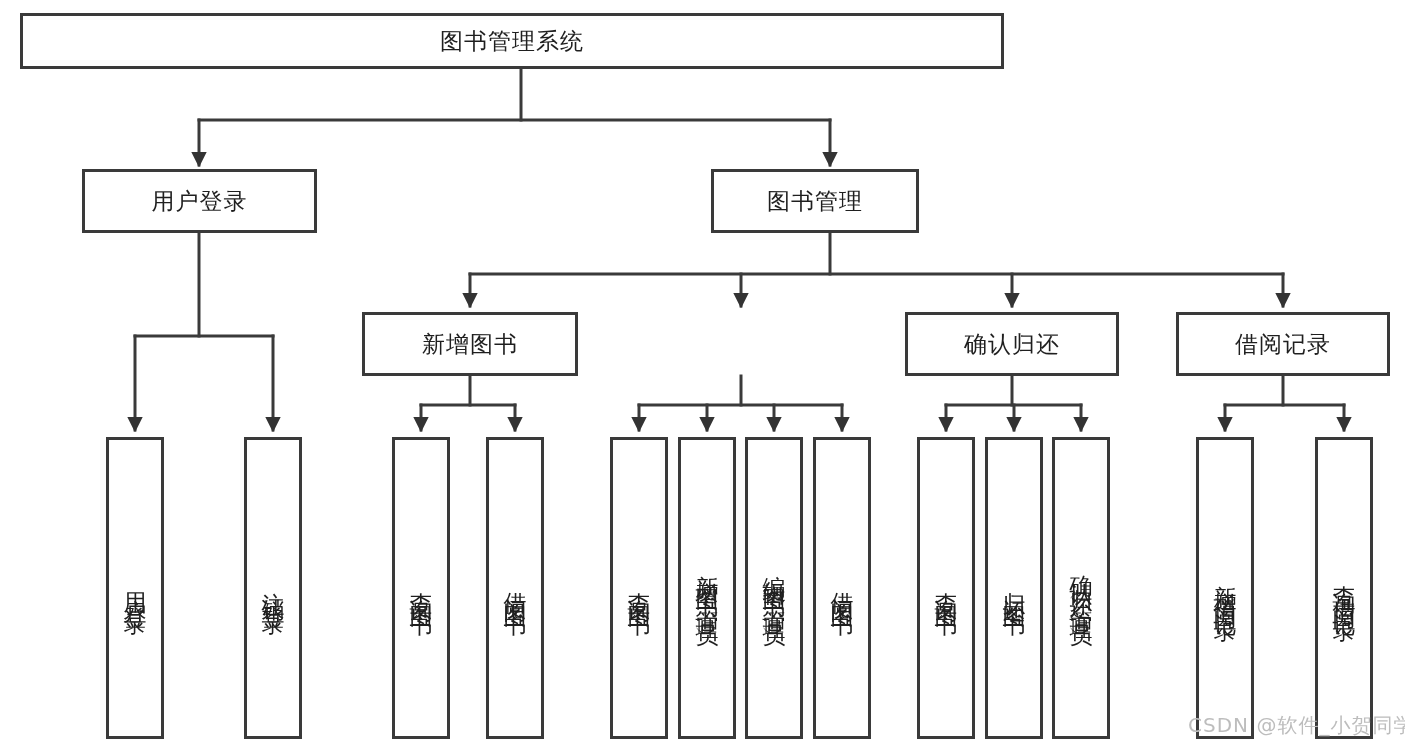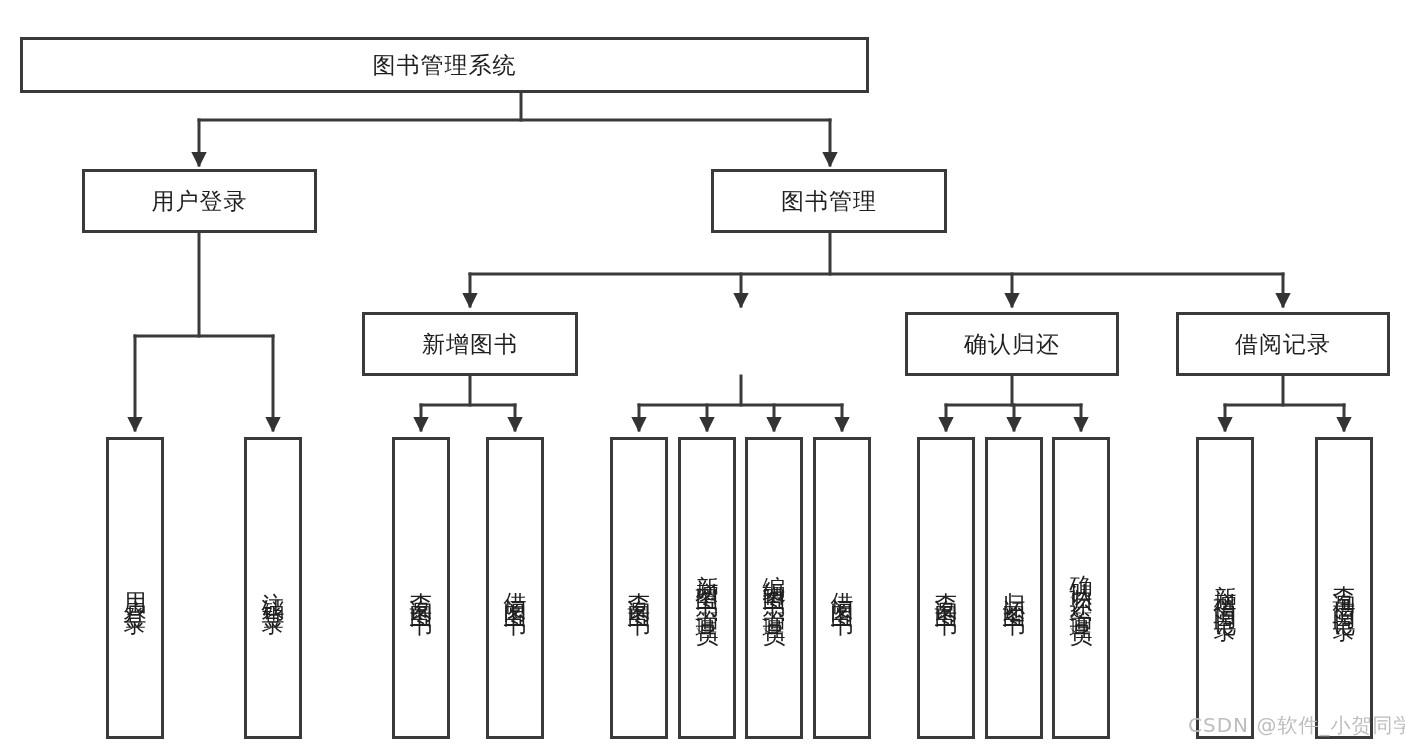--- a/index.html
+++ b/index.html
@@ -96,28 +96,28 @@
       <path d="M1014 405 V430" marker-end="url(#arrow)"></path>
       <path d="M1081 405 V430" marker-end="url(#arrow)"></path>
 
       <path d="M1283 376 V405"></path>
       <path d="M1225 405 H1344"></path>
       <path d="M1225 405 V430" marker-end="url(#arrow)"></path>
       <path d="M1344 405 V430" marker-end="url(#arrow)"></path>
     </g>
   </svg>
 
-  <div class="node lvl" style="left:20px;top:13px;width:849px;height:56px;margin-top:24px;">
+  <div class="node lvl" style="left:20px;top:13px;width:984px;height:56px;">
     <span class="h-label">图书管理系统</span>
   </div>
 
   <div class="node lvl" style="left:82px;top:169px;width:235px;">
     <span class="h-label">用户登录</span>
   </div>
-  <div class="node lvl" style="left:711px;top:169px;width:236px;">
+  <div class="node lvl" style="left:711px;top:169px;width:208px;">
     <span class="h-label">图书管理</span>
   </div>
 
   <div class="node lvl" style="left:362px;top:312px;width:216px;">
     <span class="h-label">新增图书</span>
   </div>
   <div class="node lvl" style="left:905px;top:312px;width:214px;">
     <span class="h-label">确认归还</span>
   </div>
   <div class="node lvl" style="left:1176px;top:312px;width:214px;">

